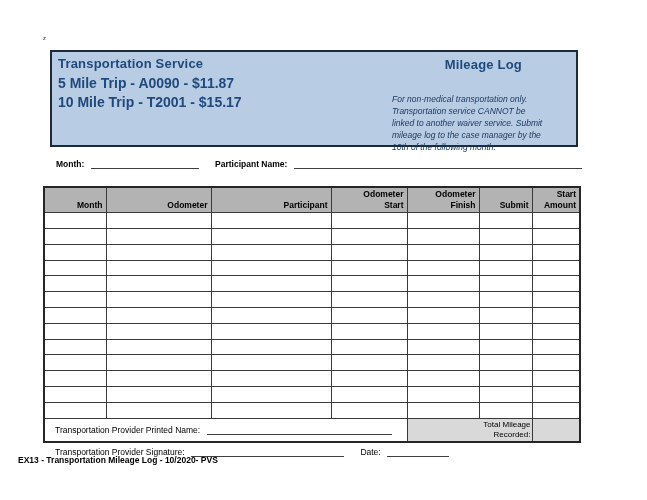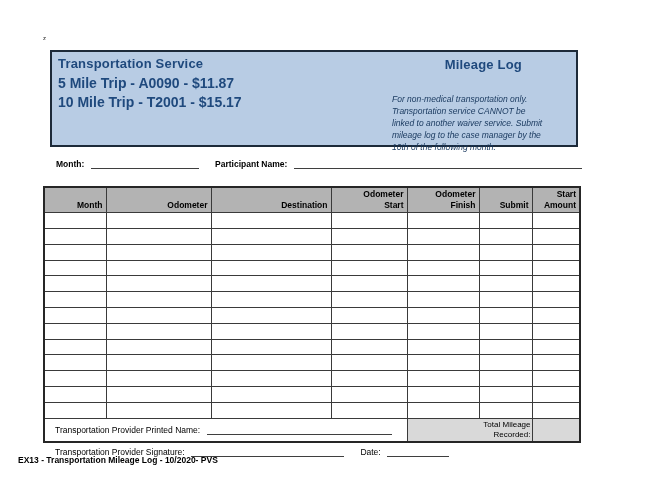--- a/index.html
+++ b/index.html
@@ -92,21 +92,21 @@
         <col style="width: 120px;">
         <col style="width: 76px;">
         <col style="width: 72px;">
         <col style="width: 53px;">
         <col style="width: 48px;">
       </colgroup>
     <thead>
       <tr id="header-row">
           <th>Month</th>
           <th>Odometer</th>
-          <th>Destination</th>
+          <th>Participant</th>
           <th>Odometer
 Start</th>
           <th>Odometer
 Finish</th>
           <th>Submit</th>
           <th>Start
 Amount</th>
         </tr>
     </thead>
     <tbody id="table-body">

